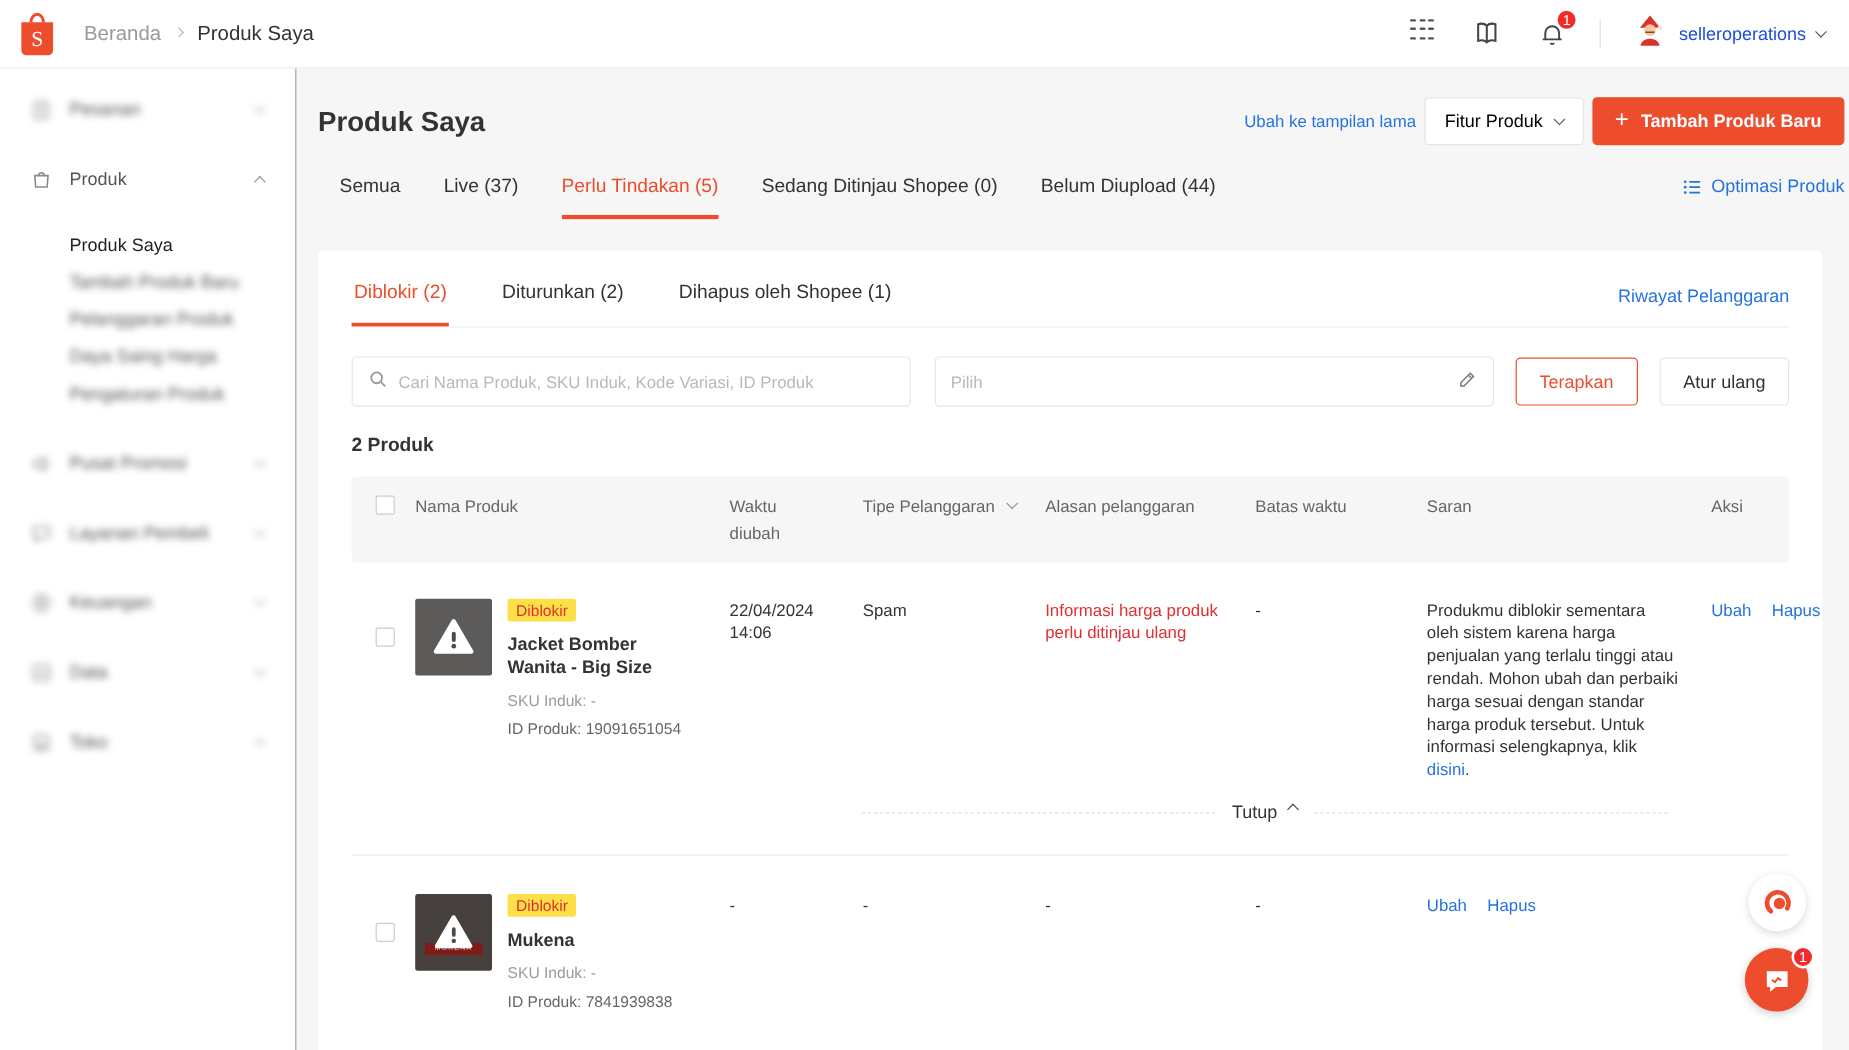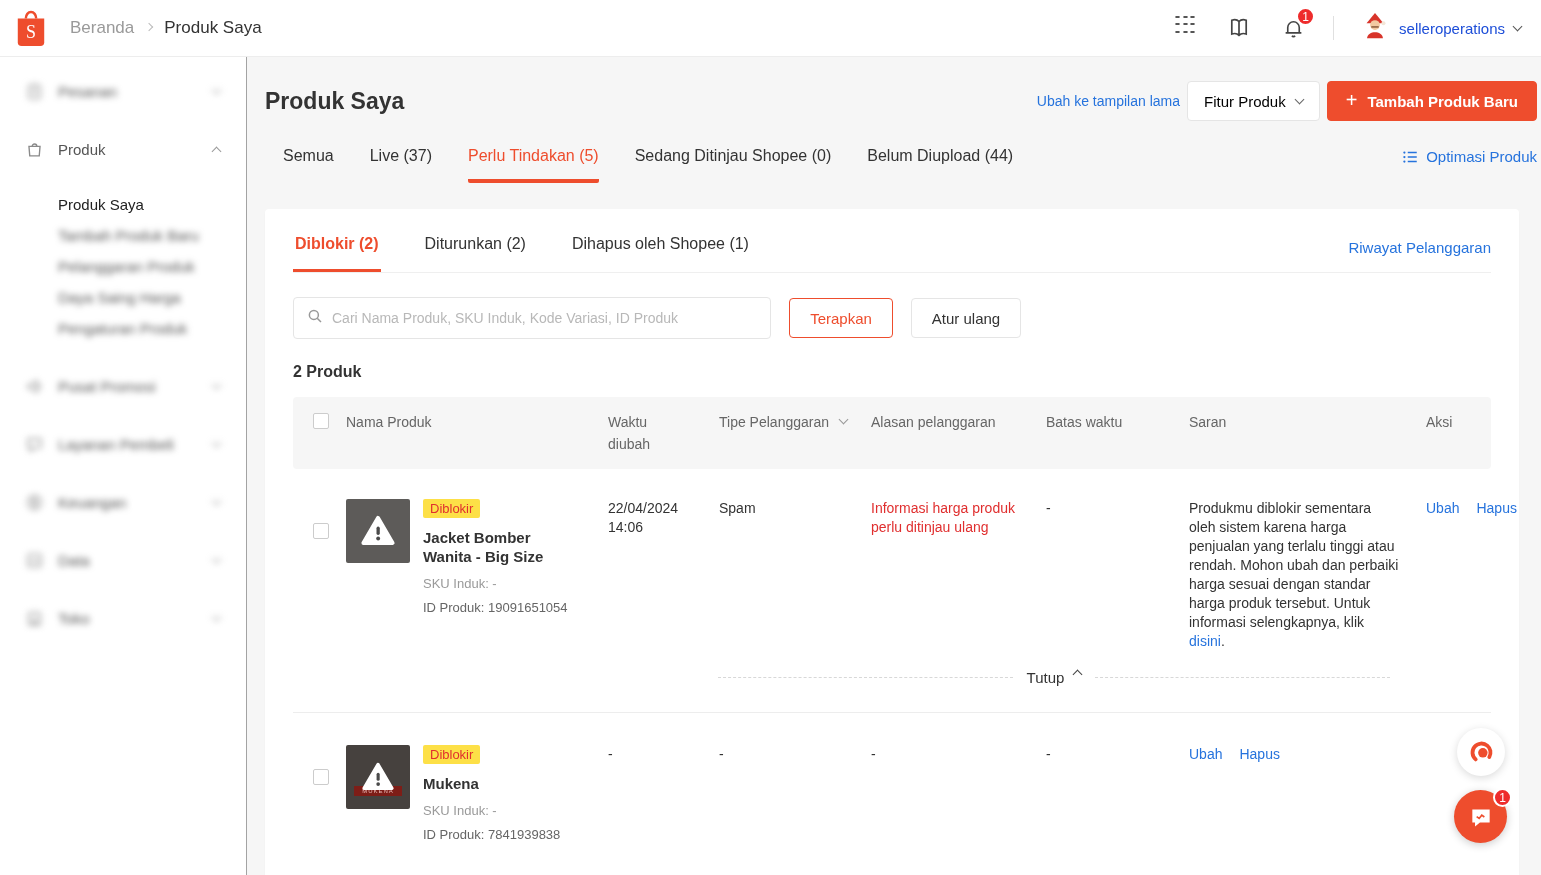--- a/index.html
+++ b/index.html
@@ -40,21 +40,21 @@
   .btn-primary{background:#ee4d2d;border-color:#ee4d2d;color:#fff;font-weight:700;padding:0 18px}
   .plus{font-size:20px;font-weight:400;line-height:1;margin-top:-2px}
   .tabs-row{display:flex;align-items:flex-end;margin-top:26px;padding-left:18px;margin-right:-18px}
   .tab{font-size:16px;font-weight:500;color:#333;padding-bottom:14px;margin-right:36px;border-bottom:4px solid transparent;border-radius:2px;cursor:pointer;white-space:nowrap}
   .tab.active{color:#ee4d2d;border-bottom-color:#ee4d2d}
   .optimize-link{margin-left:auto;display:flex;align-items:flex-start;gap:7px;padding-bottom:14px;font-size:15px}
   
   .card{background:#fff;border-radius:4px;margin-top:26px;height:720px;box-shadow:0 1px 2px rgba(0,0,0,.03);padding:0 28px;position:relative}
   .subtabs{display:flex;align-items:flex-end;padding-top:26px;border-bottom:1px solid #efefef}
   .subtab{font-size:16px;color:#333;margin-right:42px;padding:0 2px 16px;border-bottom:3px solid transparent;cursor:pointer}
-  .subtab.active{color:#ee4d2d;font-weight:700;border-bottom-color:#ee4d2d}
+  .subtab.active{color:#ee4d2d;font-weight:400;border-bottom-color:#ee4d2d}
   .history-link{margin-left:auto;padding-bottom:16px;font-size:15px}
   .filter-row{display:flex;align-items:center;margin-top:24px}
   .search-box{width:478px;height:42px;border:1px solid #e5e5e5;border-radius:4px;display:flex;align-items:center;padding:0 12px;background:#fff}
   .search-box input{border:none;outline:none;flex:1;font-size:14px;margin-left:8px;font-family:"Liberation Sans",sans-serif;color:#333}
   .search-box input::placeholder,.select-box input::placeholder{color:#b8b8b8}
   .select-box{width:477px;height:42px;border:1px solid #e5e5e5;border-radius:4px;display:flex;align-items:center;padding:0 12px;margin-left:20px;background:#fff}
   .select-box input{border:none;outline:none;flex:1;font-size:14px;font-family:"Liberation Sans",sans-serif;color:#333}
   .btn-apply{margin-left:18px;width:104px;border:1px solid #ee4d2d;color:#ee4d2d;font-size:15px}
   .btn-reset{margin-left:18px;width:110px;color:#333;font-size:15px}
   .count-label{margin-top:24px;font-size:16px;font-weight:700;color:#333}
@@ -276,20 +276,28 @@
     <div class="filter-row">
       <div class="search-box">
         <span>
           <svg viewBox="0 0 24 24" width="18" height="18" fill="none" stroke="#999" stroke-width="2">
               <circle cx="10.5" cy="10.5" r="6"></circle>
               <path d="M15 15 l5 5"></path>
             </svg>
         </span>
         <input type="text" placeholder="Cari Nama Produk, SKU Induk, Kode Variasi, ID Produk" style="">
       </div>
+      <div class="select-box">
+        <input type="text" readonly="" placeholder="Pilih" style="">
+        <span>
+          <svg viewBox="0 0 24 24" width="18" height="18" fill="none" stroke="#777" stroke-width="1.6">
+              <path d="M15 5.5 l3.5 3.5 L8 19.5 H4.5 V16 Z M13 7.5 l3.5 3.5"></path>
+            </svg>
+        </span>
+      </div>
       <button class="btn btn-apply">Terapkan</button>
       <button class="btn btn-reset">Atur ulang</button>
     </div>
 
     <div class="count-label">2 Produk</div>
 
     <div class="tbl">
 
       <div class="tbl-grid tbl-head">
         <div>

